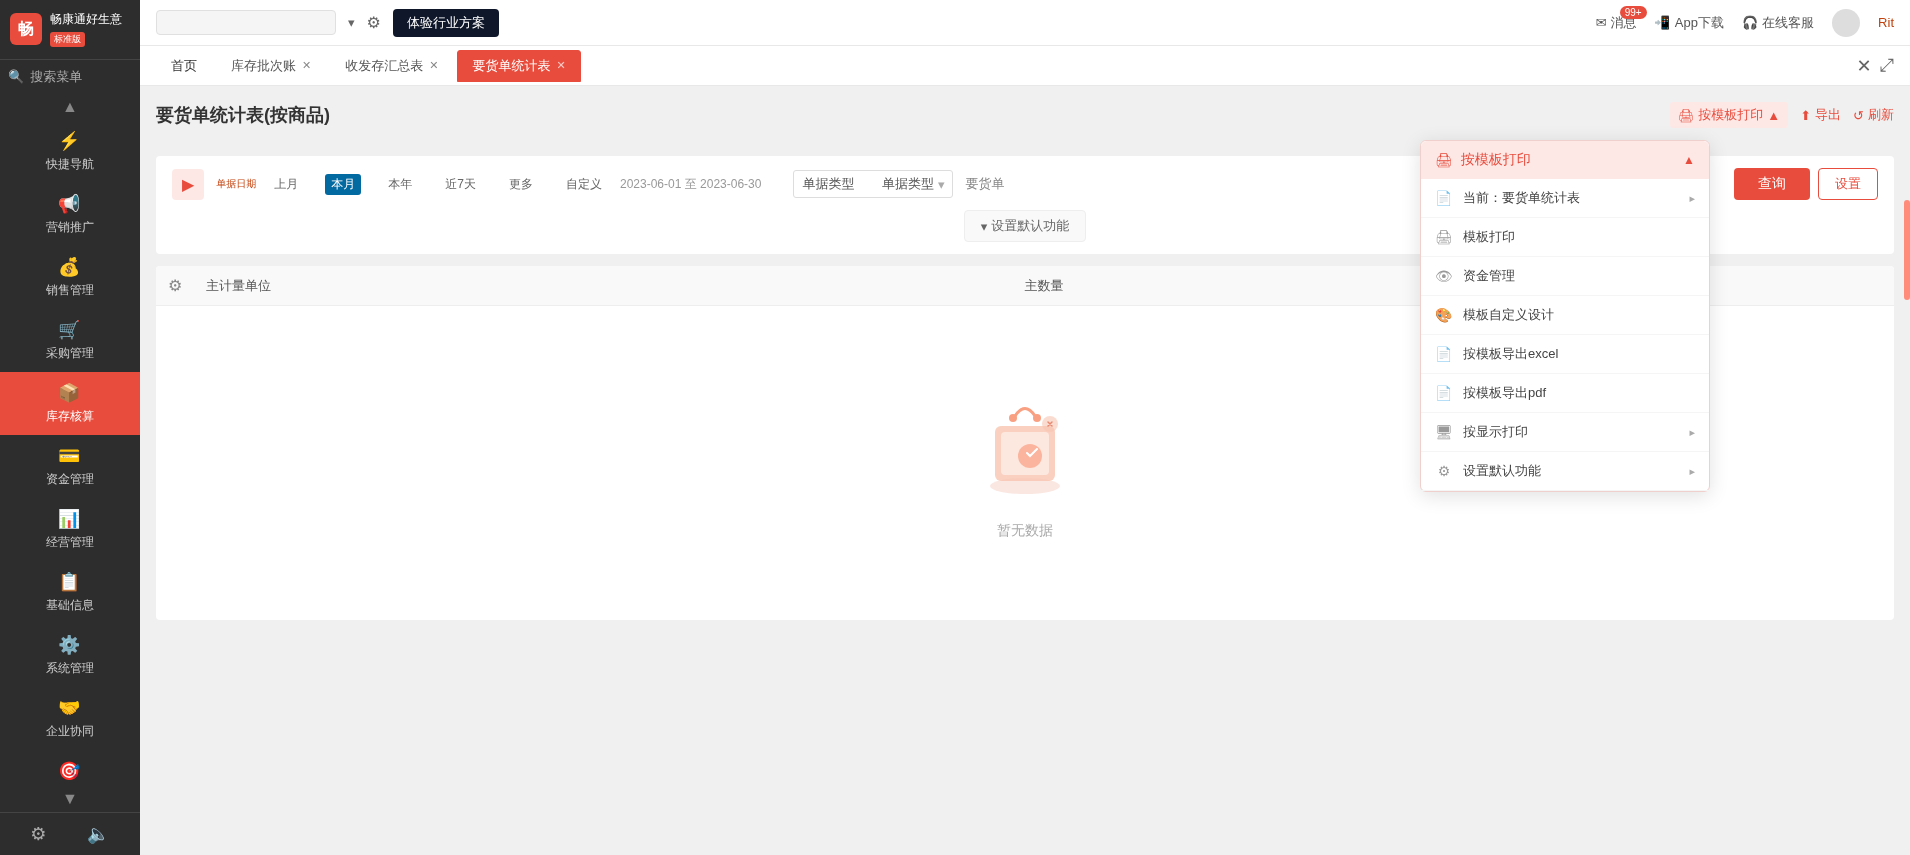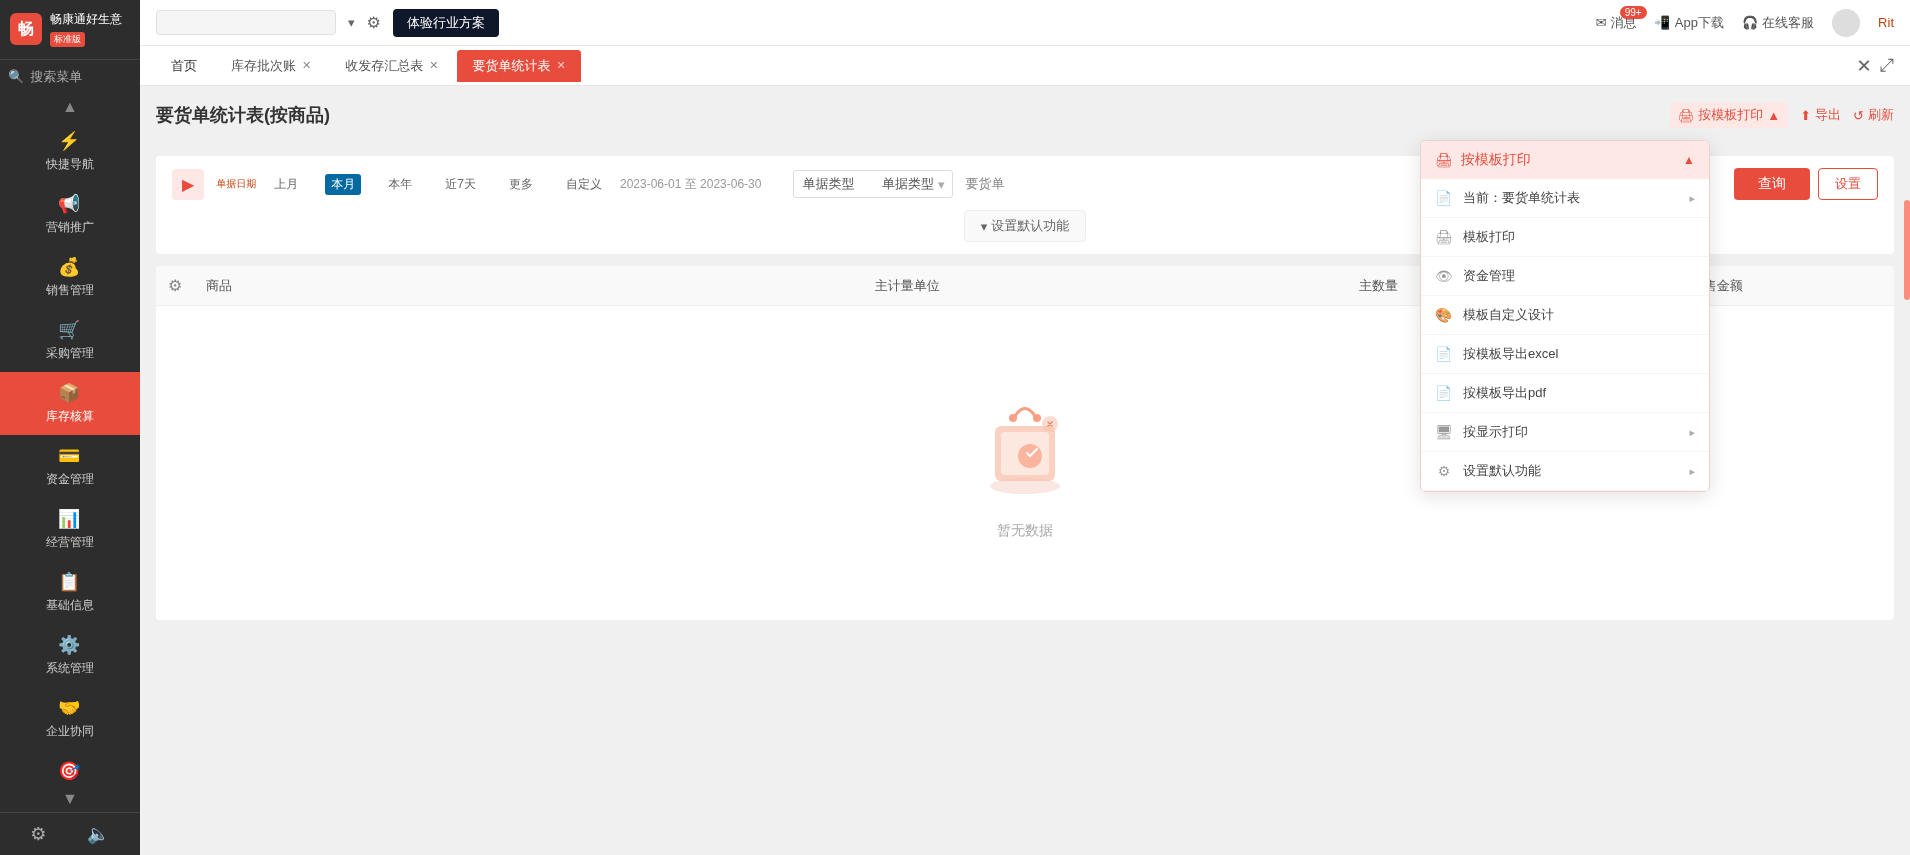--- a/index.html
+++ b/index.html
@@ -536,21 +536,20 @@
         <div class="expand-btn">
           <span>▾</span>
           <span>设置默认功能</span>
         </div>
       </div>
     </div>
 
     <div class="table-wrapper">
       <div class="table-header-row">
         <div class="col-settings">⚙</div>
-        <div class="col-product">商品</div>
         <div class="col-unit">主计量单位</div>
         <div class="col-qty">主数量</div>
         <div class="col-price">零售金额</div>
       </div>
 
       <div class="empty-state">
         <svg class="empty-icon" viewBox="0 0 120 120">
           <ellipse cx="60" cy="100" rx="35" ry="8" fill="#f5cfc5" opacity="0.5"></ellipse>
           <rect x="30" y="40" width="60" height="55" rx="6" fill="#f9c4b0" opacity="0.8"></rect>
           <rect x="36" y="46" width="48" height="43" rx="4" fill="#fff" opacity="0.5"></rect>

